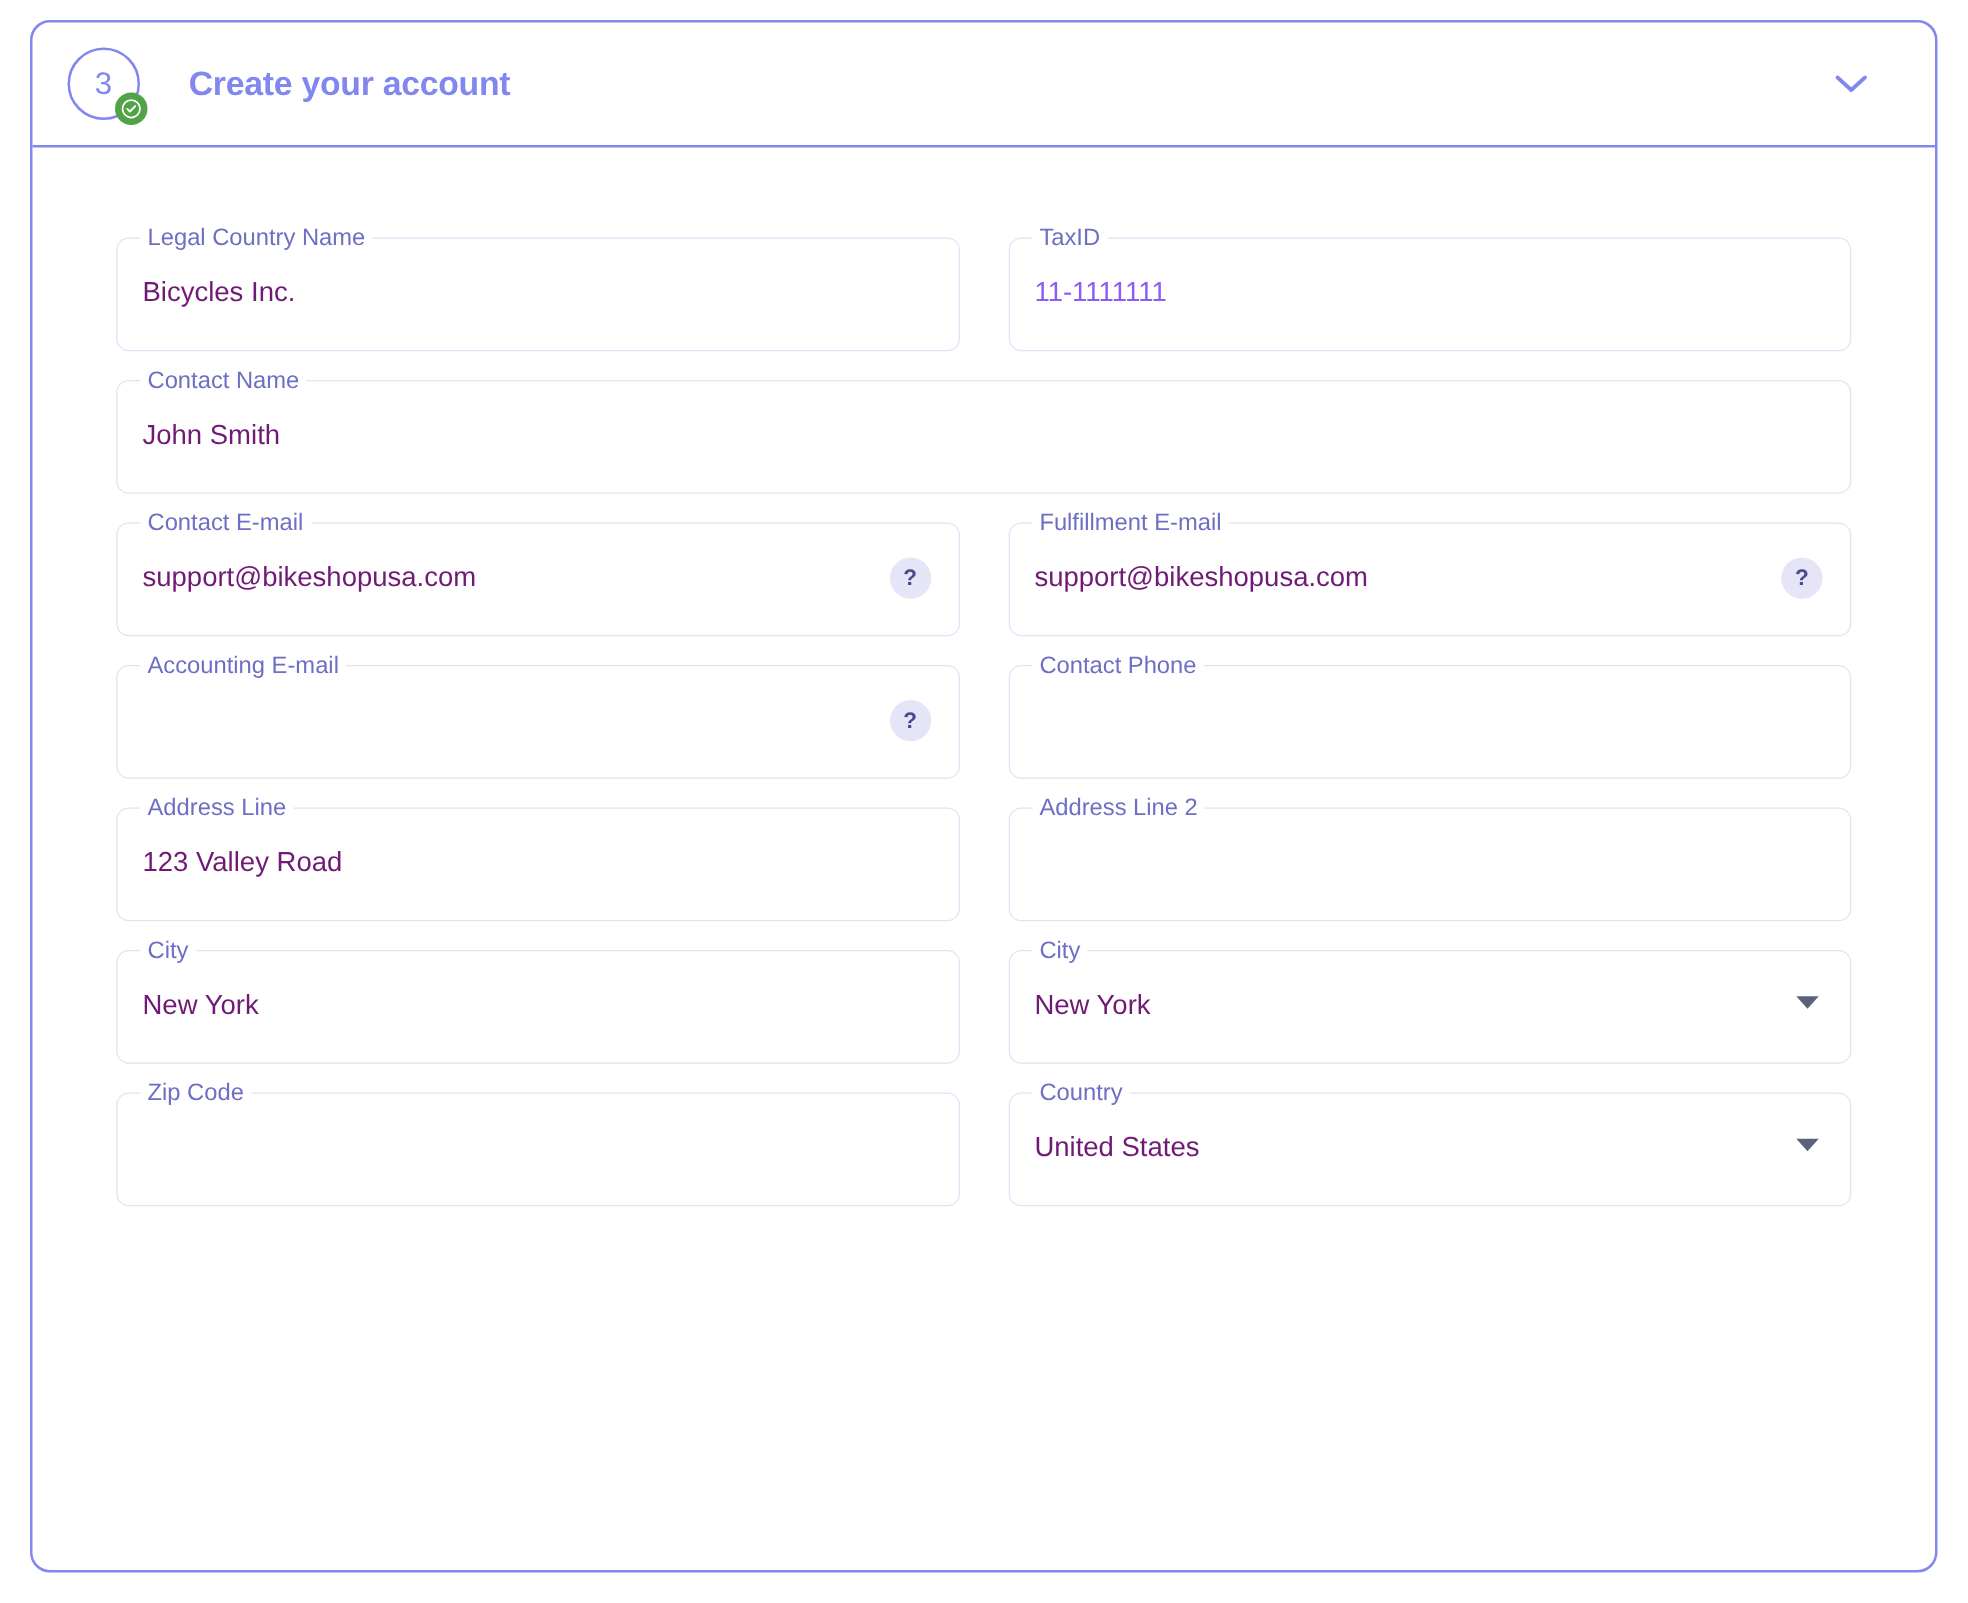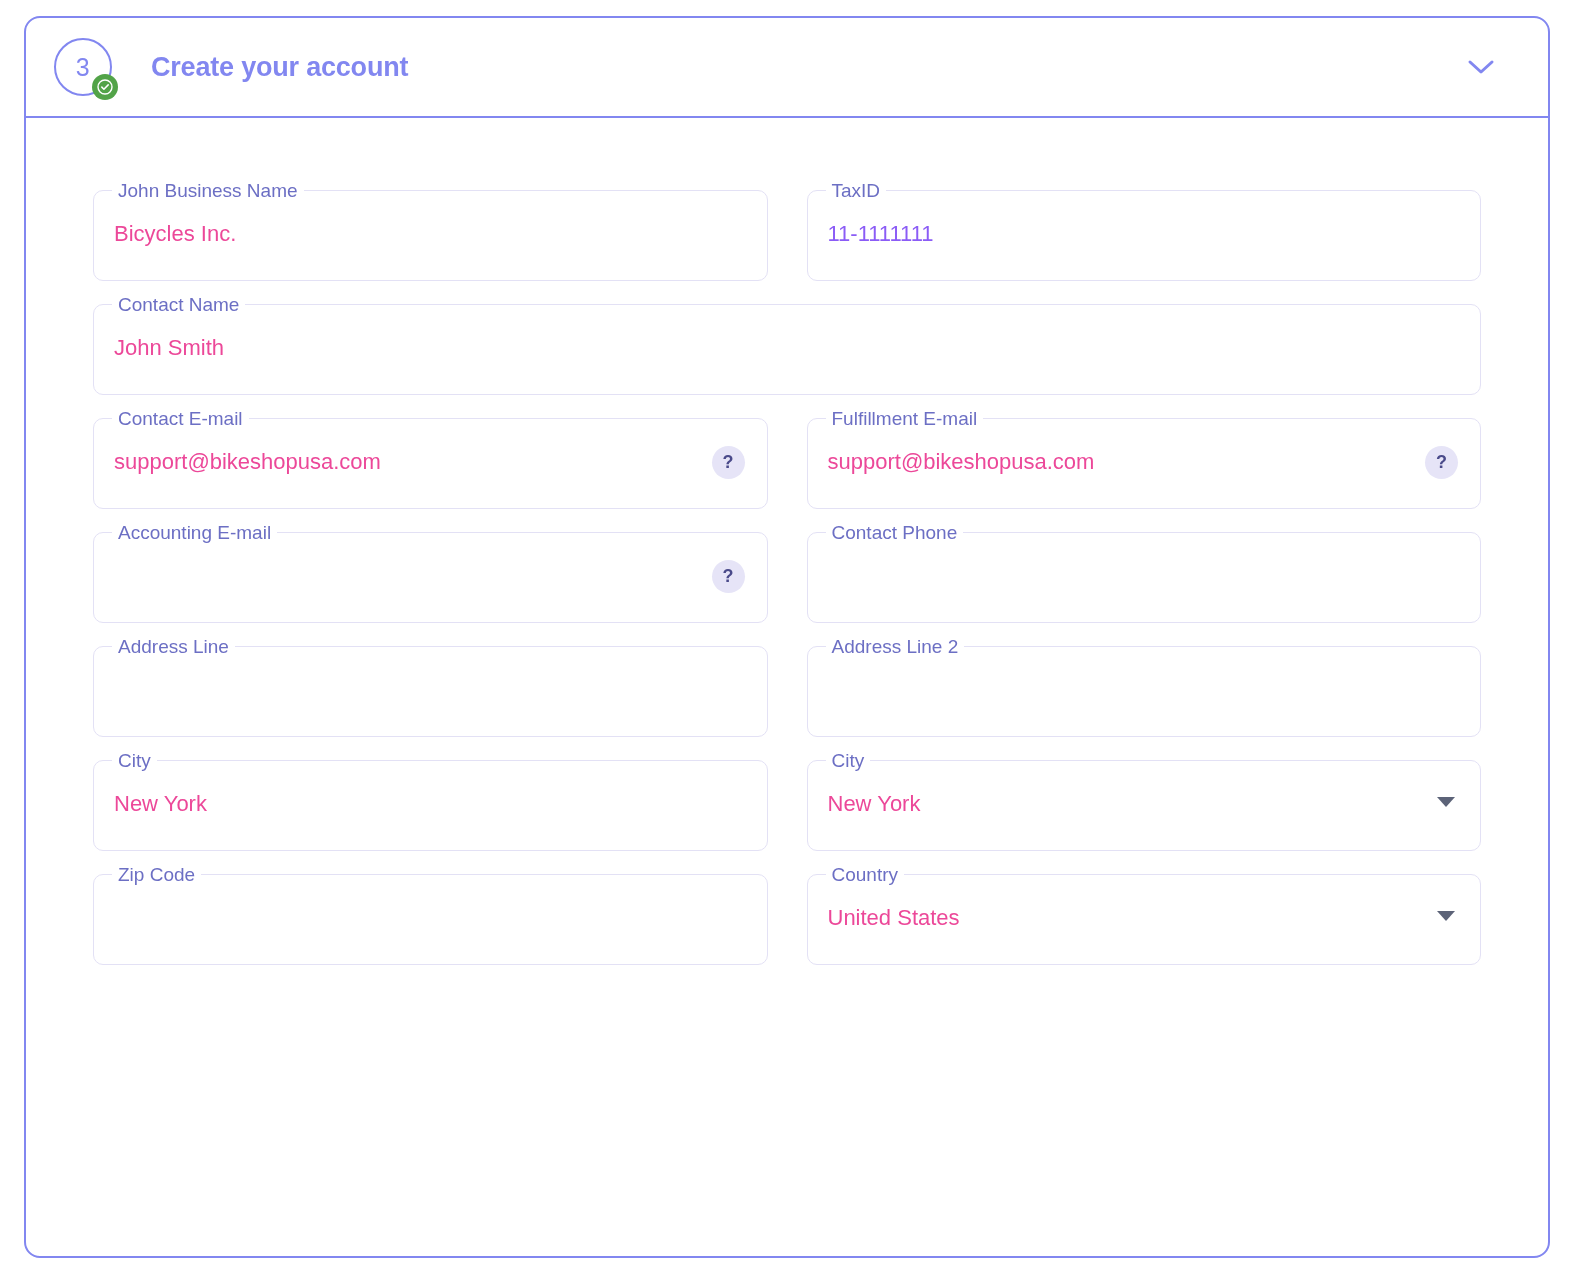--- a/index.html
+++ b/index.html
@@ -115,21 +115,21 @@
     color: #6c6fc4;
     font-size: 19px;
     line-height: 22px;
     white-space: nowrap;
   }
   .field-value {
     position: absolute;
     left: 20px;
     top: 28px;
     right: 60px;
-    color: #ec4899;
+    color: #701a75;
     font-size: 22px;
     line-height: 30px;
     white-space: nowrap;
     overflow: hidden;
     text-overflow: ellipsis;
   }
   .field-value.muted { color: #8b5cf6; }
 
   .help-icon {
     position: absolute;
@@ -184,21 +184,21 @@
       <svg width="30" height="18" viewBox="0 0 30 18" aria-hidden="true">
         <path d="M4 4 L15 14 L26 4" fill="none" stroke="#8287f0" stroke-width="3" stroke-linecap="round" stroke-linejoin="round"></path>
       </svg>
     </div>
   </div>
 
   <div class="form-body">
       <div class="row">
         <div class="col">
           <div class="field">
-            <span class="field-label">John Business Name</span>
+            <span class="field-label">Legal Country Name</span>
             <span class="field-value">Bicycles Inc.</span>
           </div>
         </div>
         <div class="col">
           <div class="field">
             <span class="field-label">TaxID</span>
             <span class="field-value muted" placeholder="11-1111111">11-1111111</span>
           </div>
         </div>
       </div>
@@ -236,20 +236,21 @@
         <div class="col">
           <div class="field">
             <span class="field-label">Contact Phone</span>
           </div>
         </div>
       </div>
       <div class="row">
         <div class="col">
           <div class="field">
             <span class="field-label">Address Line</span>
+            <span class="field-value">123 Valley Road</span>
           </div>
         </div>
         <div class="col">
           <div class="field">
             <span class="field-label">Address Line 2</span>
             <span class="field-value"></span>
           </div>
         </div>
       </div>
       <div class="row">

